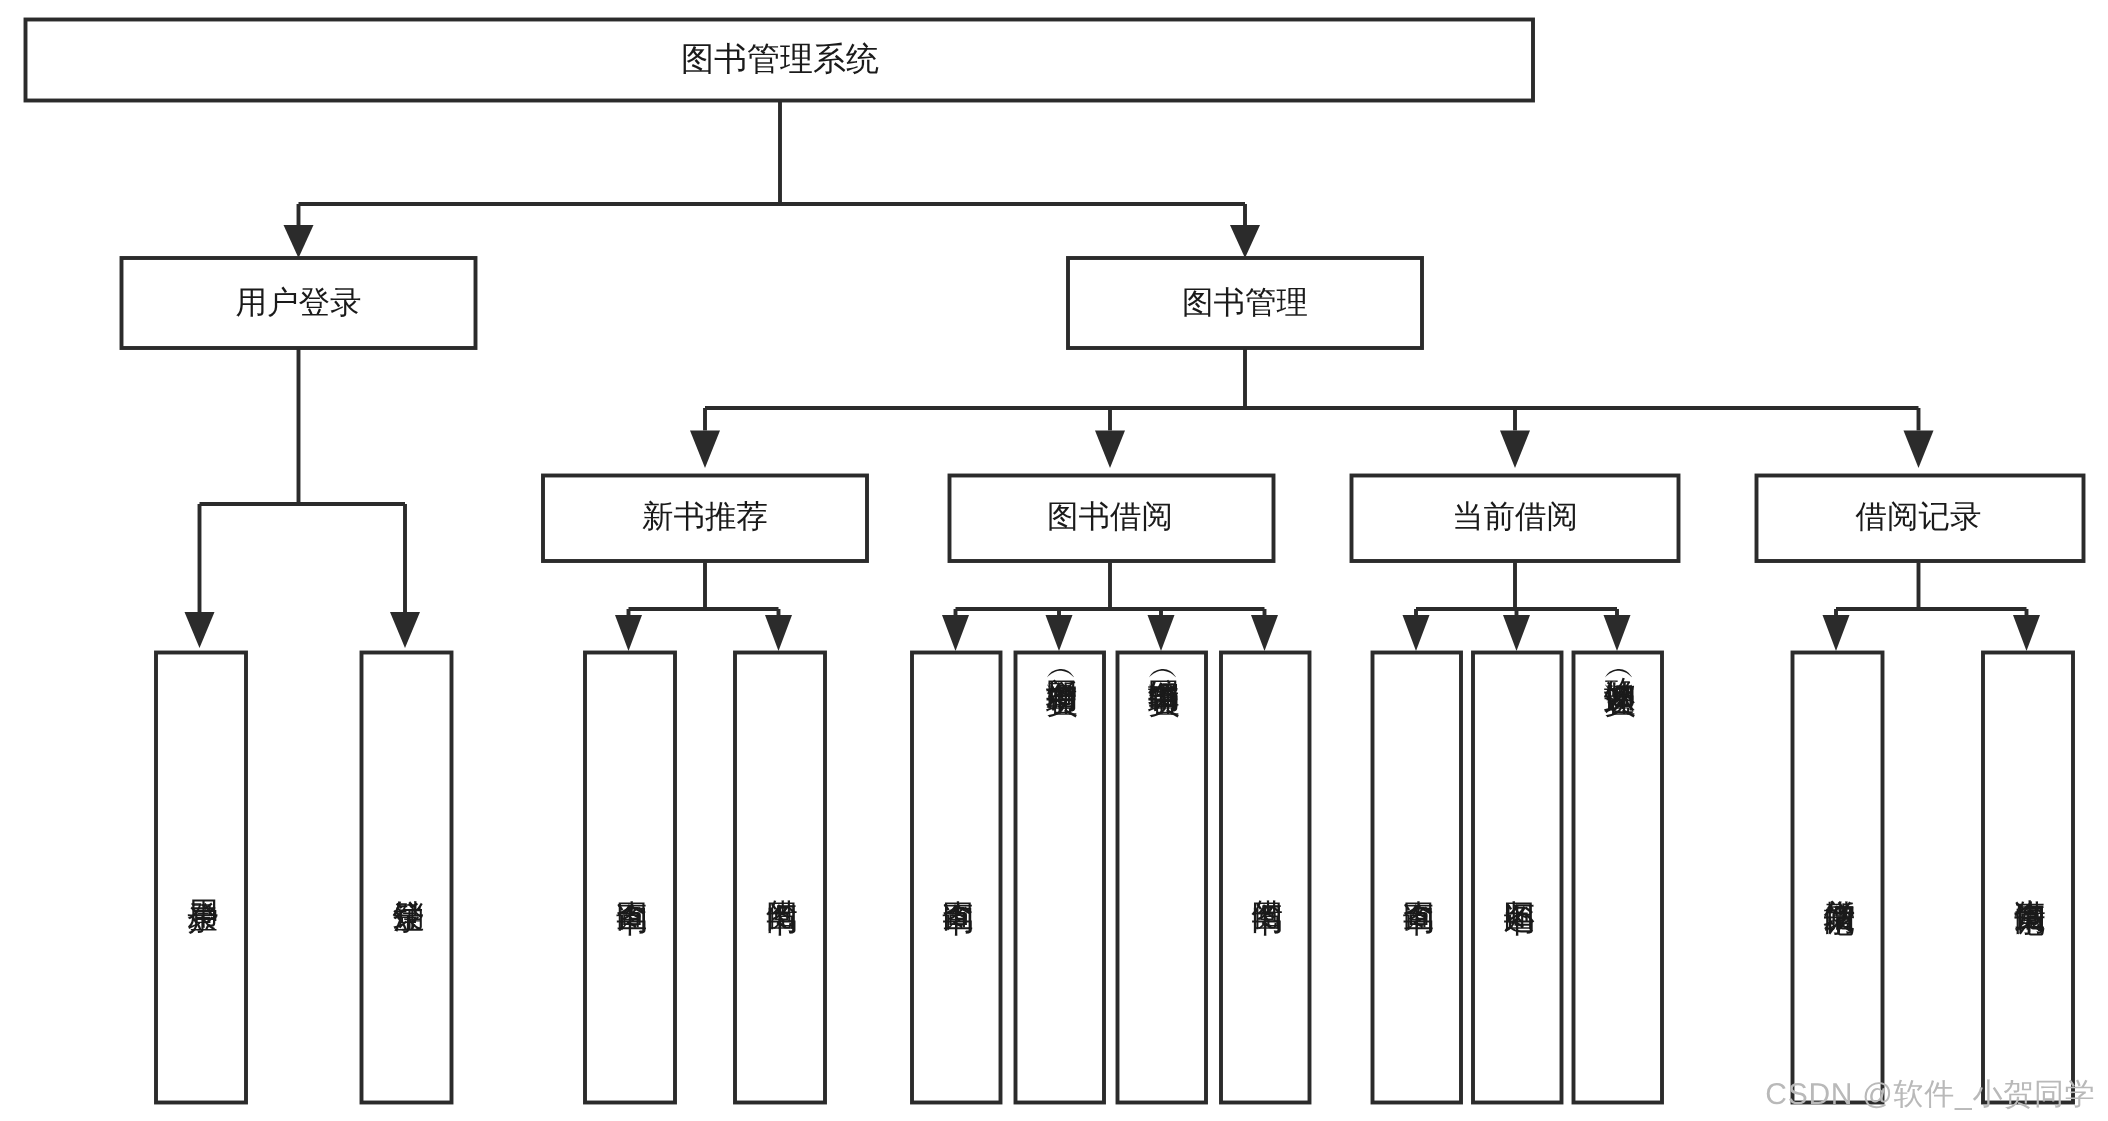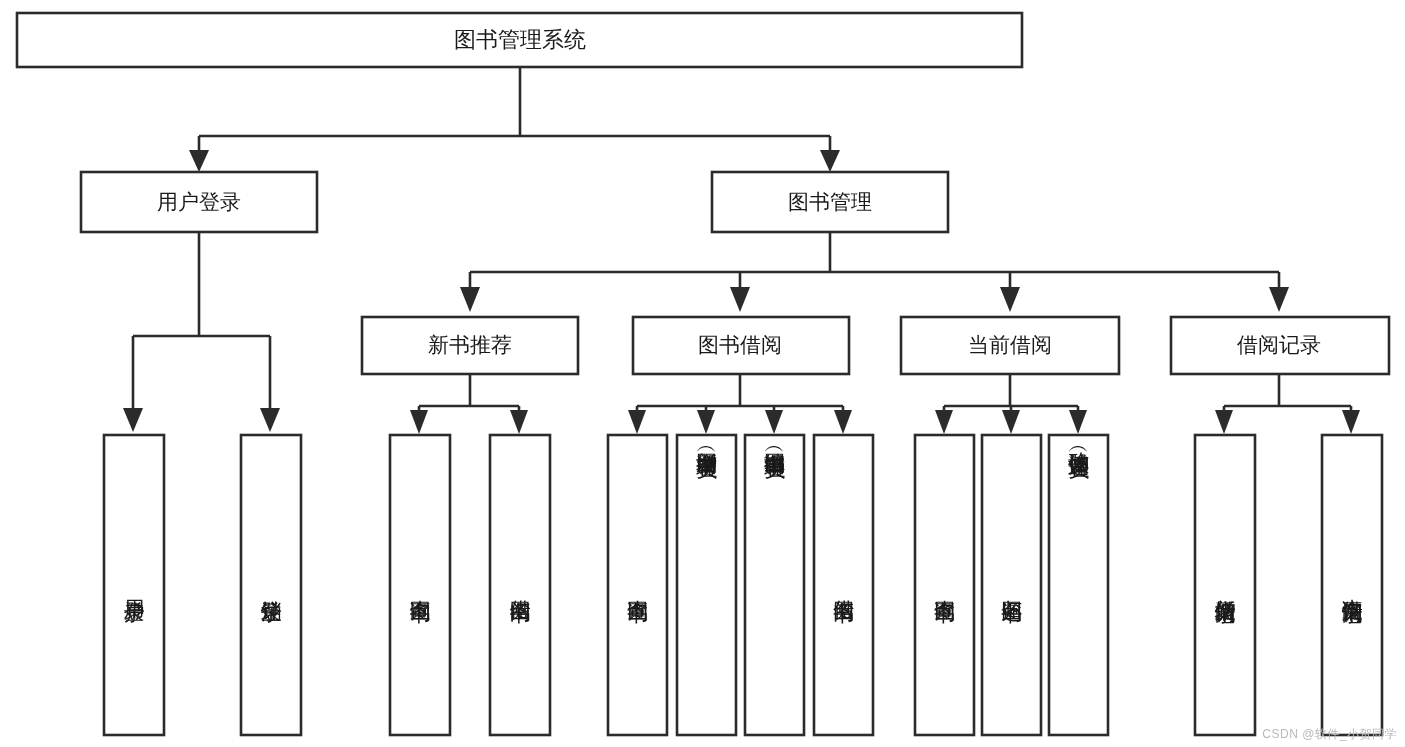--- a/index.html
+++ b/index.html
@@ -68,21 +68,21 @@
     letter-spacing: 1px;
     color: #1a1a1a;
     white-space: nowrap;
     text-align: center;
   }
   .watermark {
     position: absolute;
     right: 8px;
     bottom: 4px;
     font-family: "Liberation Sans", "DejaVu Sans", sans-serif;
-    font-size: 12px;
+    font-size: 20px;
     color: #b9b9b9;
     white-space: nowrap;
     letter-spacing: 0.5px;
     text-align: right;
   }
 </style>
 </head>
 <body>
 
 <div id="diagram-root">

